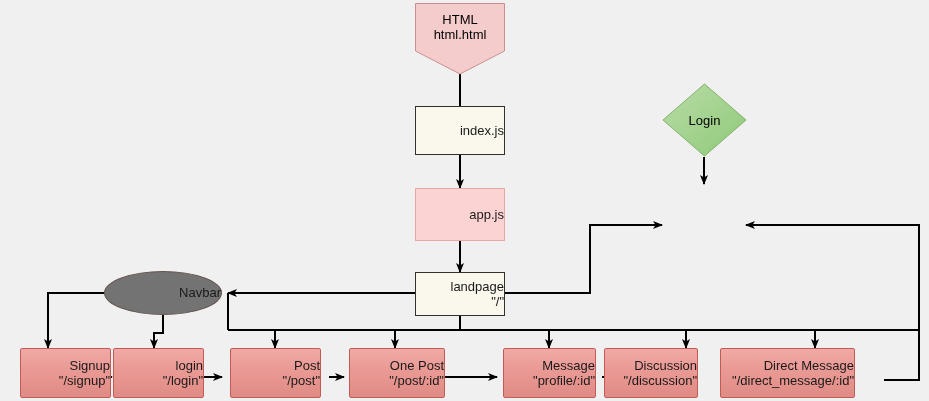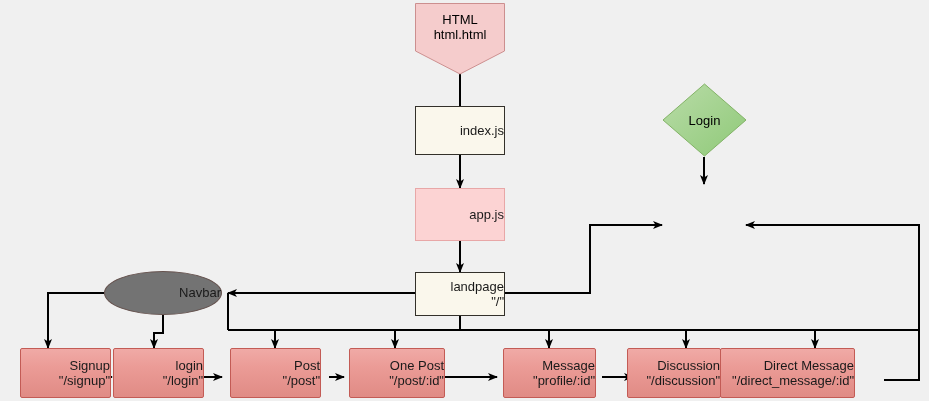--- a/index.html
+++ b/index.html
@@ -150,21 +150,21 @@
   <div class="node shp-red" style="left:349px;top:348px;width:96px;height:50px;">
     <span class="lbl l1">One Post</span>
     <span class="lbl l2">"/post/:id"</span>
   </div>
 
   <div class="node shp-red" style="left:503px;top:348px;width:93px;height:50px;">
     <span class="lbl l1">Message</span>
     <span class="lbl l2">"profile/:id"</span>
   </div>
 
-  <div class="node shp-red" style="left:627px;top:348px;width:94px;height:50px;padding-left:39px;">
+  <div class="node shp-red" style="left:604px;top:348px;width:94px;height:50px;padding-left:39px;">
     <span class="lbl l1">Discussion</span>
     <span class="lbl l2">"/discussion"</span>
   </div>
 
   <div class="node shp-red" style="left:720px;top:348px;width:135px;height:50px;">
     <span class="lbl l1">Direct Message</span>
     <span class="lbl l2">"/direct_message/:id"</span>
   </div>
 
 </div>

